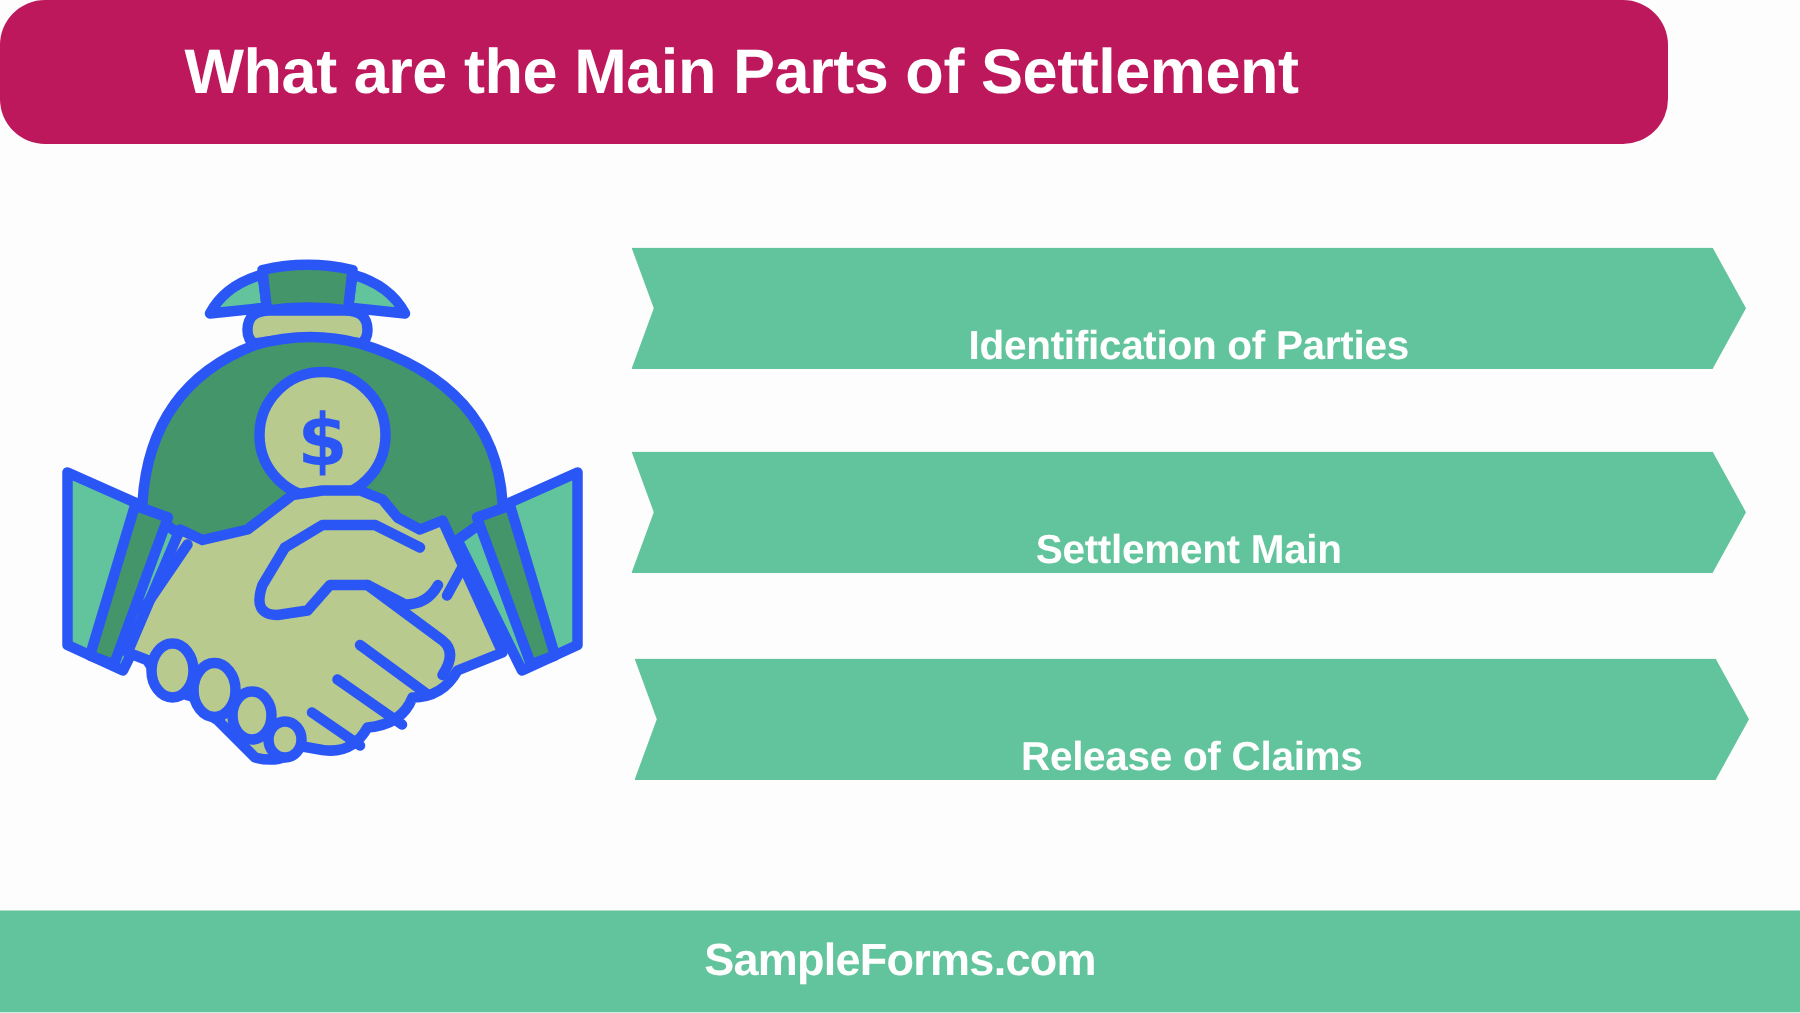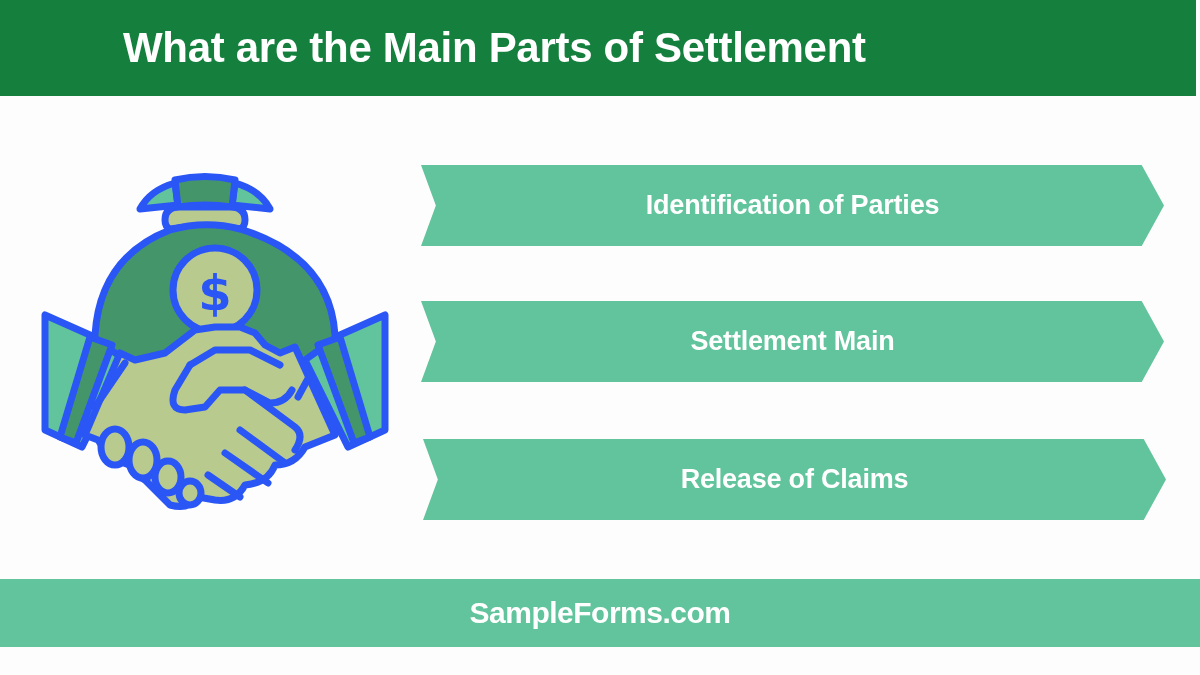--- a/index.html
+++ b/index.html
@@ -2,43 +2,44 @@
 <html><head>
 <meta charset="utf-8">
 <style>
   html, body { margin: 0; padding: 0; }
   body {
     width: 1200px; height: 675px; position: relative; overflow: hidden;
     background: #fdfdfd;
     font-family: "Liberation Sans", "DejaVu Sans", sans-serif;
   }
   .header {
-    position: absolute; left: 0; top: 0; width: 1196px; height: 96px;
-    background: #15803d;
+    position: absolute; left: 0; top: 0; width: 1112px; height: 96px;
+    background: #be185d;
+    border-radius: 30px;
   }
   .header-title {
     position: absolute; left: 123px; top: 22px;
     color: #ffffff; font-weight: bold; font-size: 42px; line-height: 52px;
     letter-spacing: -0.3px; white-space: nowrap;
   }
   .illustration {
     position: absolute; left: 40px; top: 165px; width: 350px; height: 350px;
   }
   .ribbon {
     position: absolute; left: 421px; width: 743px; height: 81px;
     background: #62c49c;
     clip-path: polygon(0 0, 97% 0, 100% 50%, 97% 100%, 0 100%, 2% 50%);
-    display: flex; align-items: center; justify-content: center;
+    display: flex; align-items: flex-end; justify-content: center;
   }
   .ribbon-label {
     color: #ffffff; font-weight: bold; font-size: 27px; letter-spacing: -0.2px;
     white-space: nowrap;
   }
   .footer {
-    position: absolute; left: 0; top: 579px; width: 1200px; height: 68px;
+    position: absolute; left: 0; top: 607px; width: 1200px; height: 68px;
     background: #62c49c;
     display: flex; align-items: center; justify-content: center;
   }
   .footer-text {
     color: #ffffff; font-weight: bold; font-size: 30px; letter-spacing: -0.5px;
   }
 </style>
 </head>
 <body>
 

